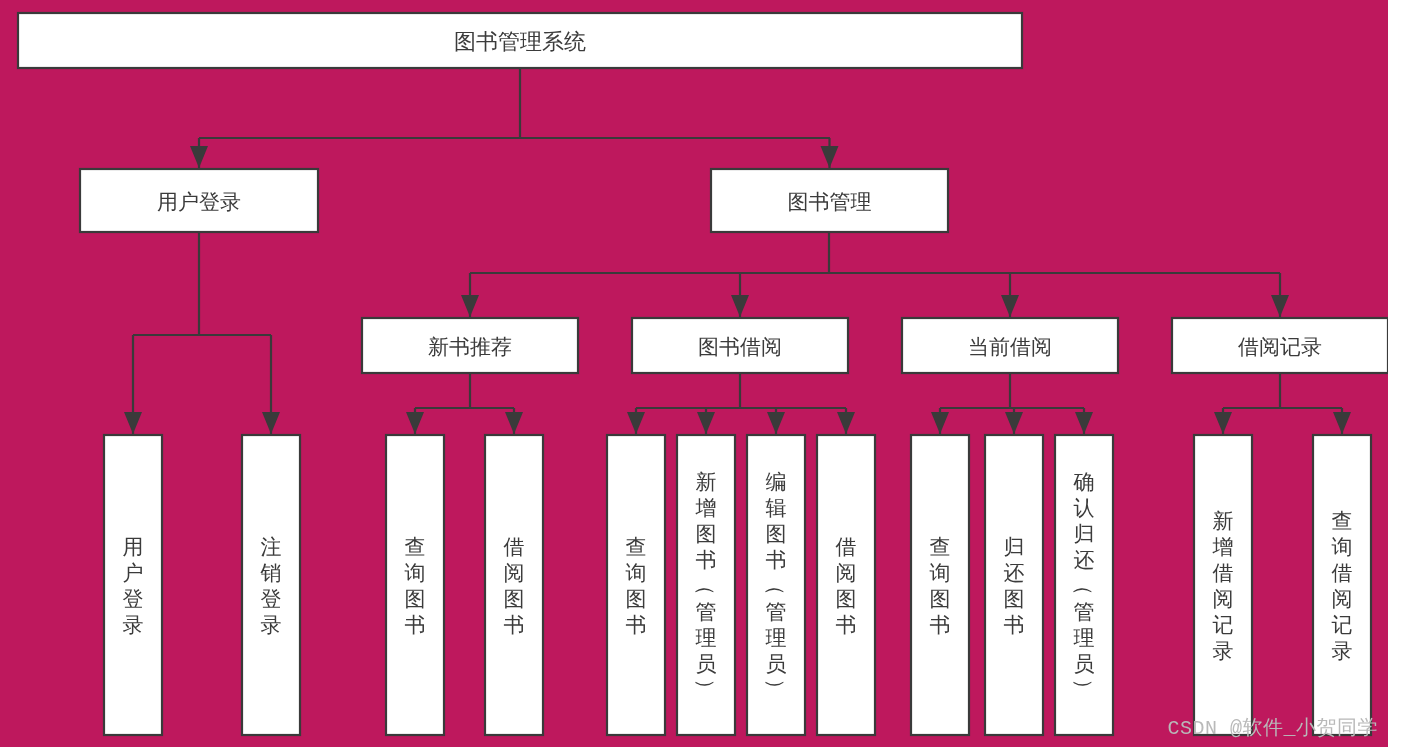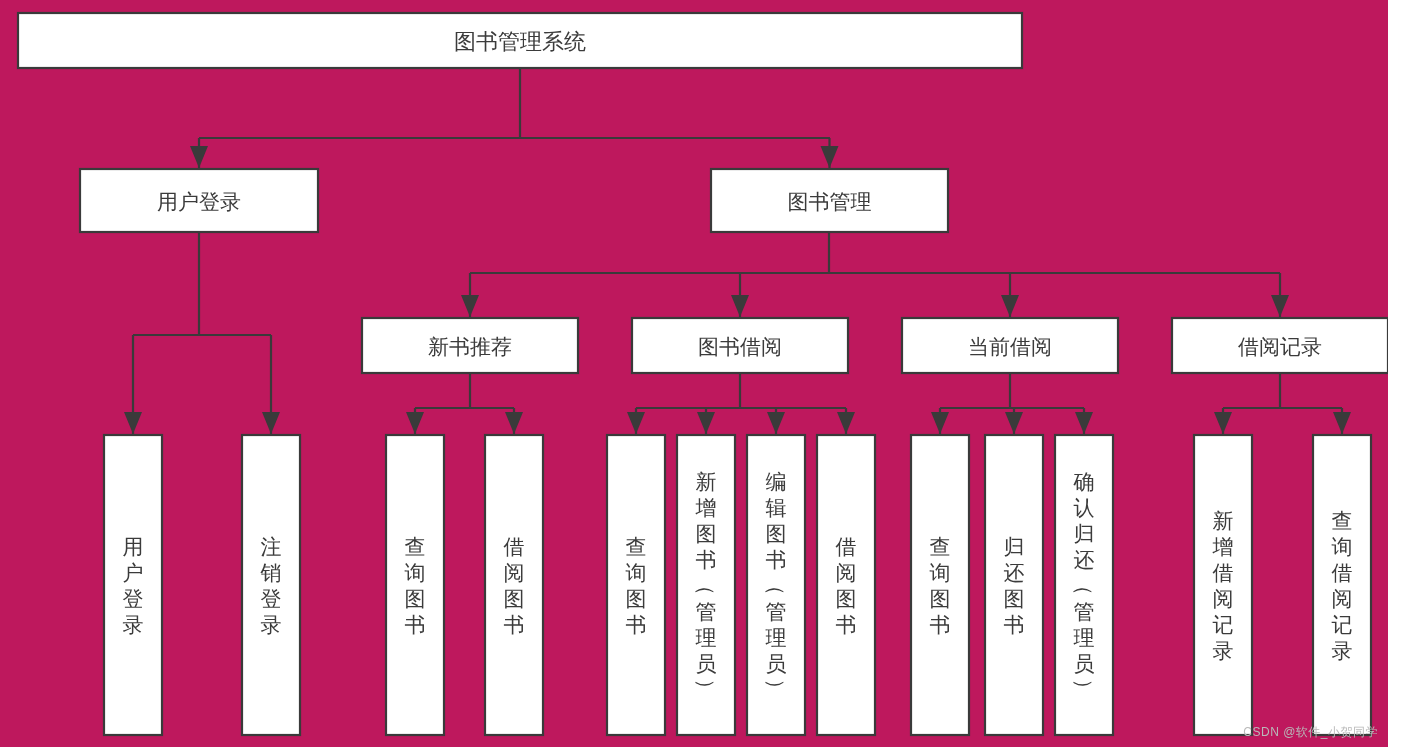--- a/index.html
+++ b/index.html
@@ -56,22 +56,22 @@
     font-family: "Liberation Sans", "DejaVu Sans", sans-serif;
     font-size: 21px;
     text-anchor: middle;
     dominant-baseline: central;
   }
   .watermark {
     position: absolute;
     right: 10px;
     bottom: 6px;
     color: #b9b9b9;
-    font-size: 12px;
-    font-family: Liberation Sans, sans-serif;
+    font-size: 20px;
+    font-family: Liberation Mono, monospace;
     letter-spacing: 0.5px;
     white-space: nowrap;
     pointer-events: none;
   }
 </style>
 </head>
 <body>
 
 <div id="diagram-root">
   <svg class="canvas" id="diagram-svg" viewBox="0 0 1405 747" xmlns="http://www.w3.org/2000/svg">

